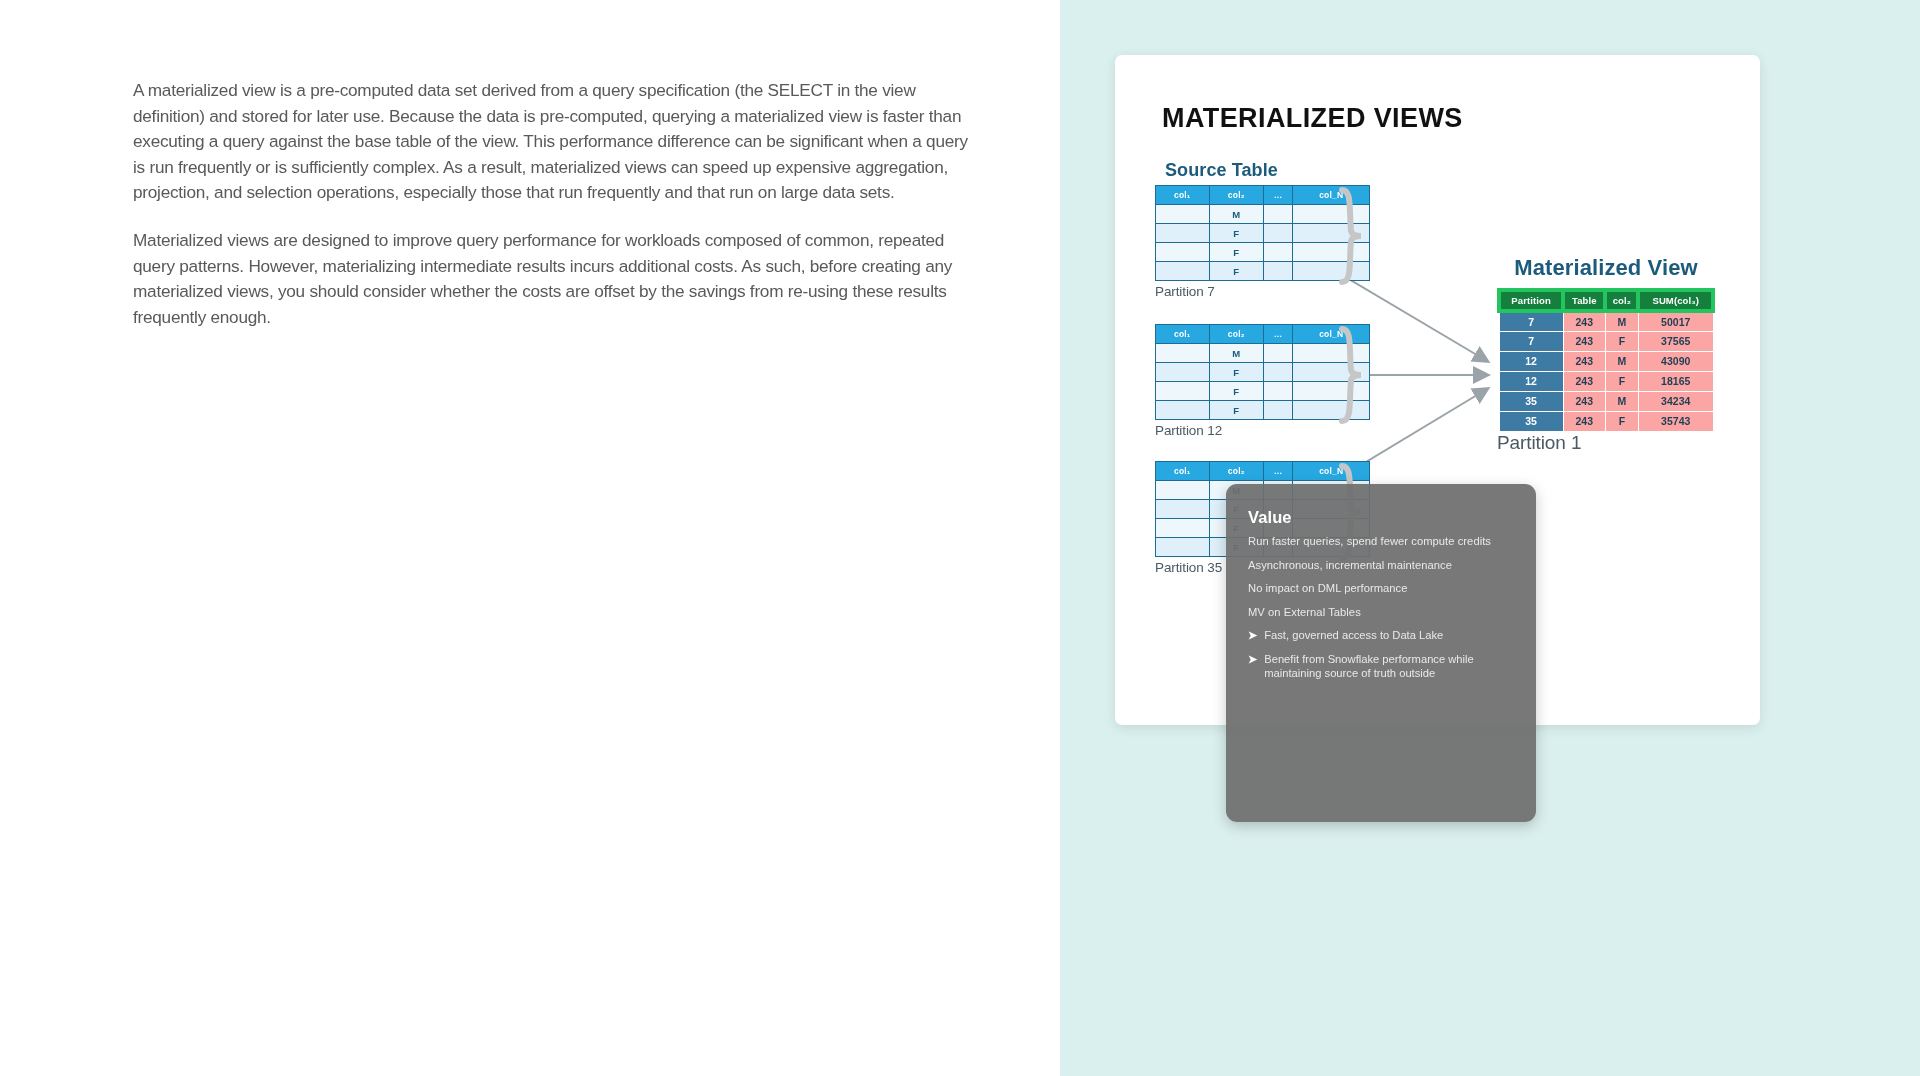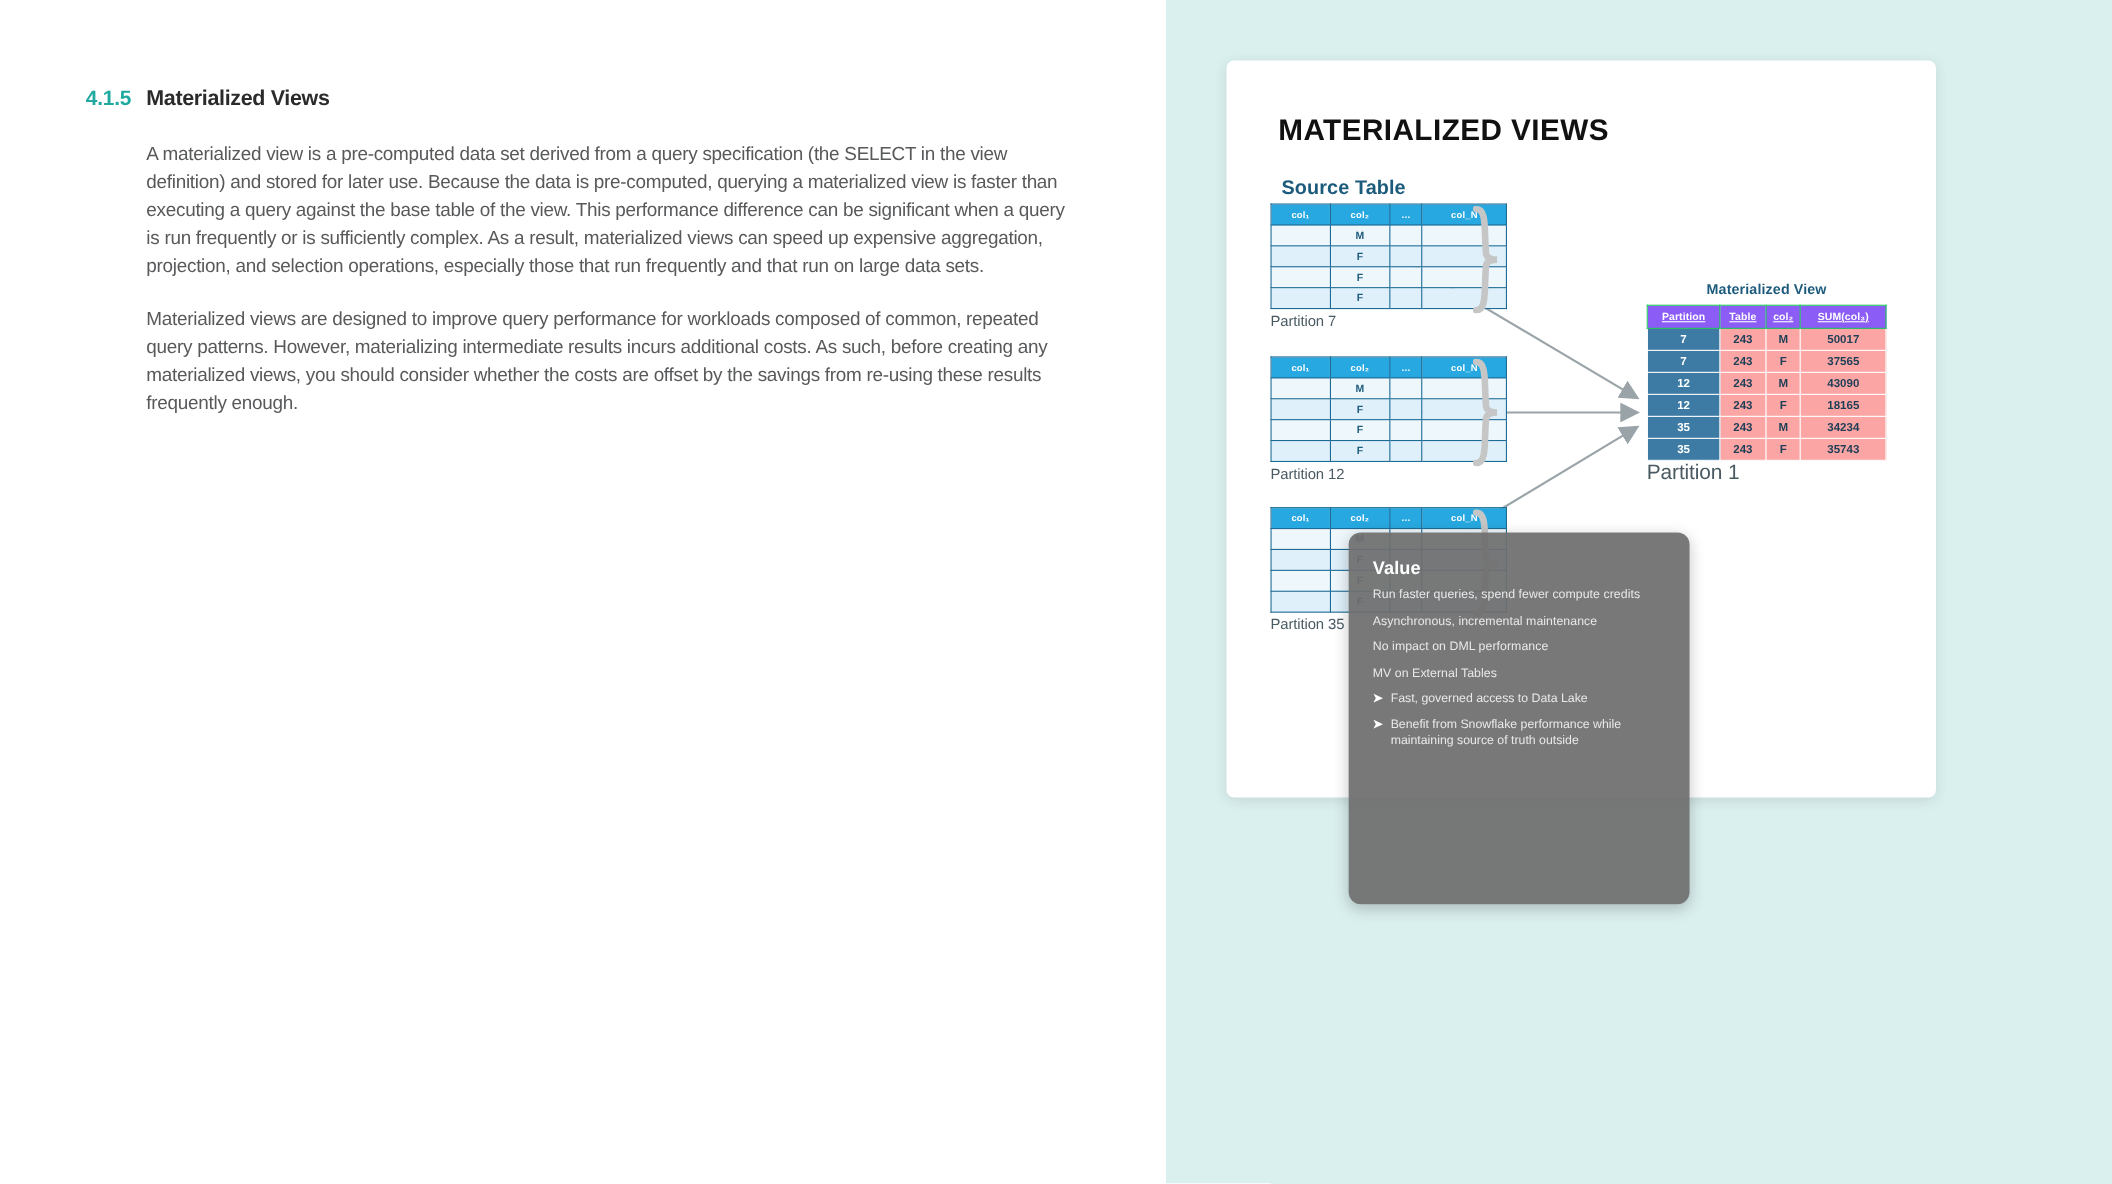--- a/index.html
+++ b/index.html
@@ -91,28 +91,28 @@
     margin-top: 3px; letter-spacing: -0.1px;
   }
 
   .brace { position: absolute; width: 26px; }
   .brace svg { display: block; }
 
   
   .mv-wrap { position: absolute; left: 382px; top: 200px; width: 218px; }
   .mv-label {
     font-family: "Liberation Sans", sans-serif;
-    font-size: 13px; font-weight: bold; color: #1d5b7d;
+    font-size: 22px; font-weight: bold; color: #1d5b7d;
     text-align: center; margin-bottom: 7px; letter-spacing: 0.1px;
   }
   .mv-wrap table { border-collapse: collapse; width: 218px; }
   .mv-wrap th {
-    background: #8b5cf6; color: #ffffff;
+    background: #15803d; color: #ffffff;
     font-size: 9.5px; font-weight: bold; height: 21px;
-    text-align: center; border: 1px solid #22c55e; letter-spacing: 0.1px; text-decoration: underline;
+    text-align: center; border: 4px solid #22c55e; letter-spacing: 0.1px;
   }
   .mv-wrap td {
     height: 20px; text-align: center;
     font-size: 10.5px; font-weight: bold; color: #1d3f56;
     border: 1px solid #ffffff; background: #fca5a5;
   }
   .mv-wrap td.pcol { background: #3d7ba4; color: #ffffff; }
   .mv-cap {
     font-family: "Liberation Sans", sans-serif;
     font-size: 19px; color: #4a5a63; margin-top: 0; letter-spacing: -0.1px;
@@ -154,24 +154,20 @@
   .tip .sp { height: 13px; }
 </style>
 </head>
 <body>
 
 <div id="page">
 
   <div class="doc-col">
     <div class="doc-inner">
 
-      <div class="heading-row">
-        <div class="sec-num">4.1.5</div>
-        <div class="sec-title">Materialized Views</div>
-      </div>
 
       <div class="body-block">
         <p class="para">A materialized view is a pre-computed data set derived from a query specification (the SELECT in the view definition) and stored for later use. Because the data is pre-computed, querying a materialized view is faster than executing a query against the base table of the view. This performance difference can be significant when a query is run frequently or is sufficiently complex. As a result, materialized views can speed up expensive aggregation, projection, and selection operations, especially those that run frequently and that run on large data sets.</p>
         <p class="para">Materialized views are designed to improve query performance for workloads composed of common, repeated query patterns. However, materializing intermediate results incurs additional costs. As such, before creating any materialized views, you should consider whether the costs are offset by the savings from re-using these results frequently enough.</p>
       </div>
 
     </div>
   </div>
 
   <div class="slide-col">

